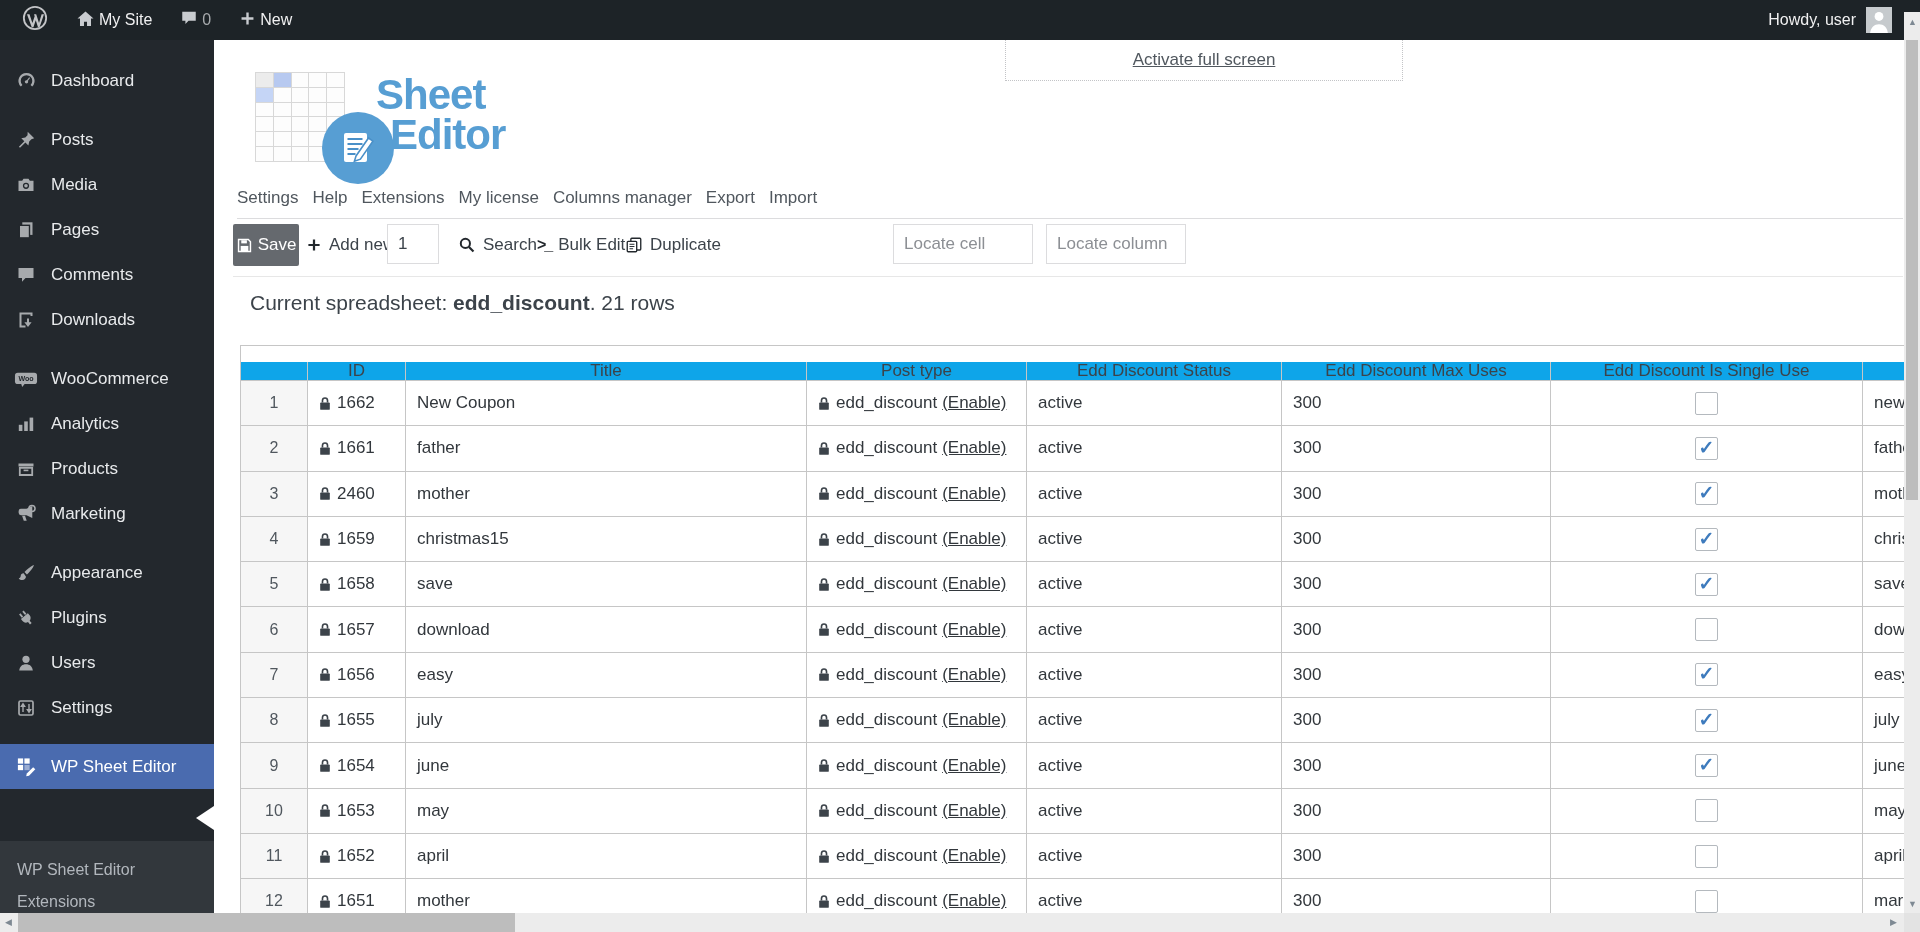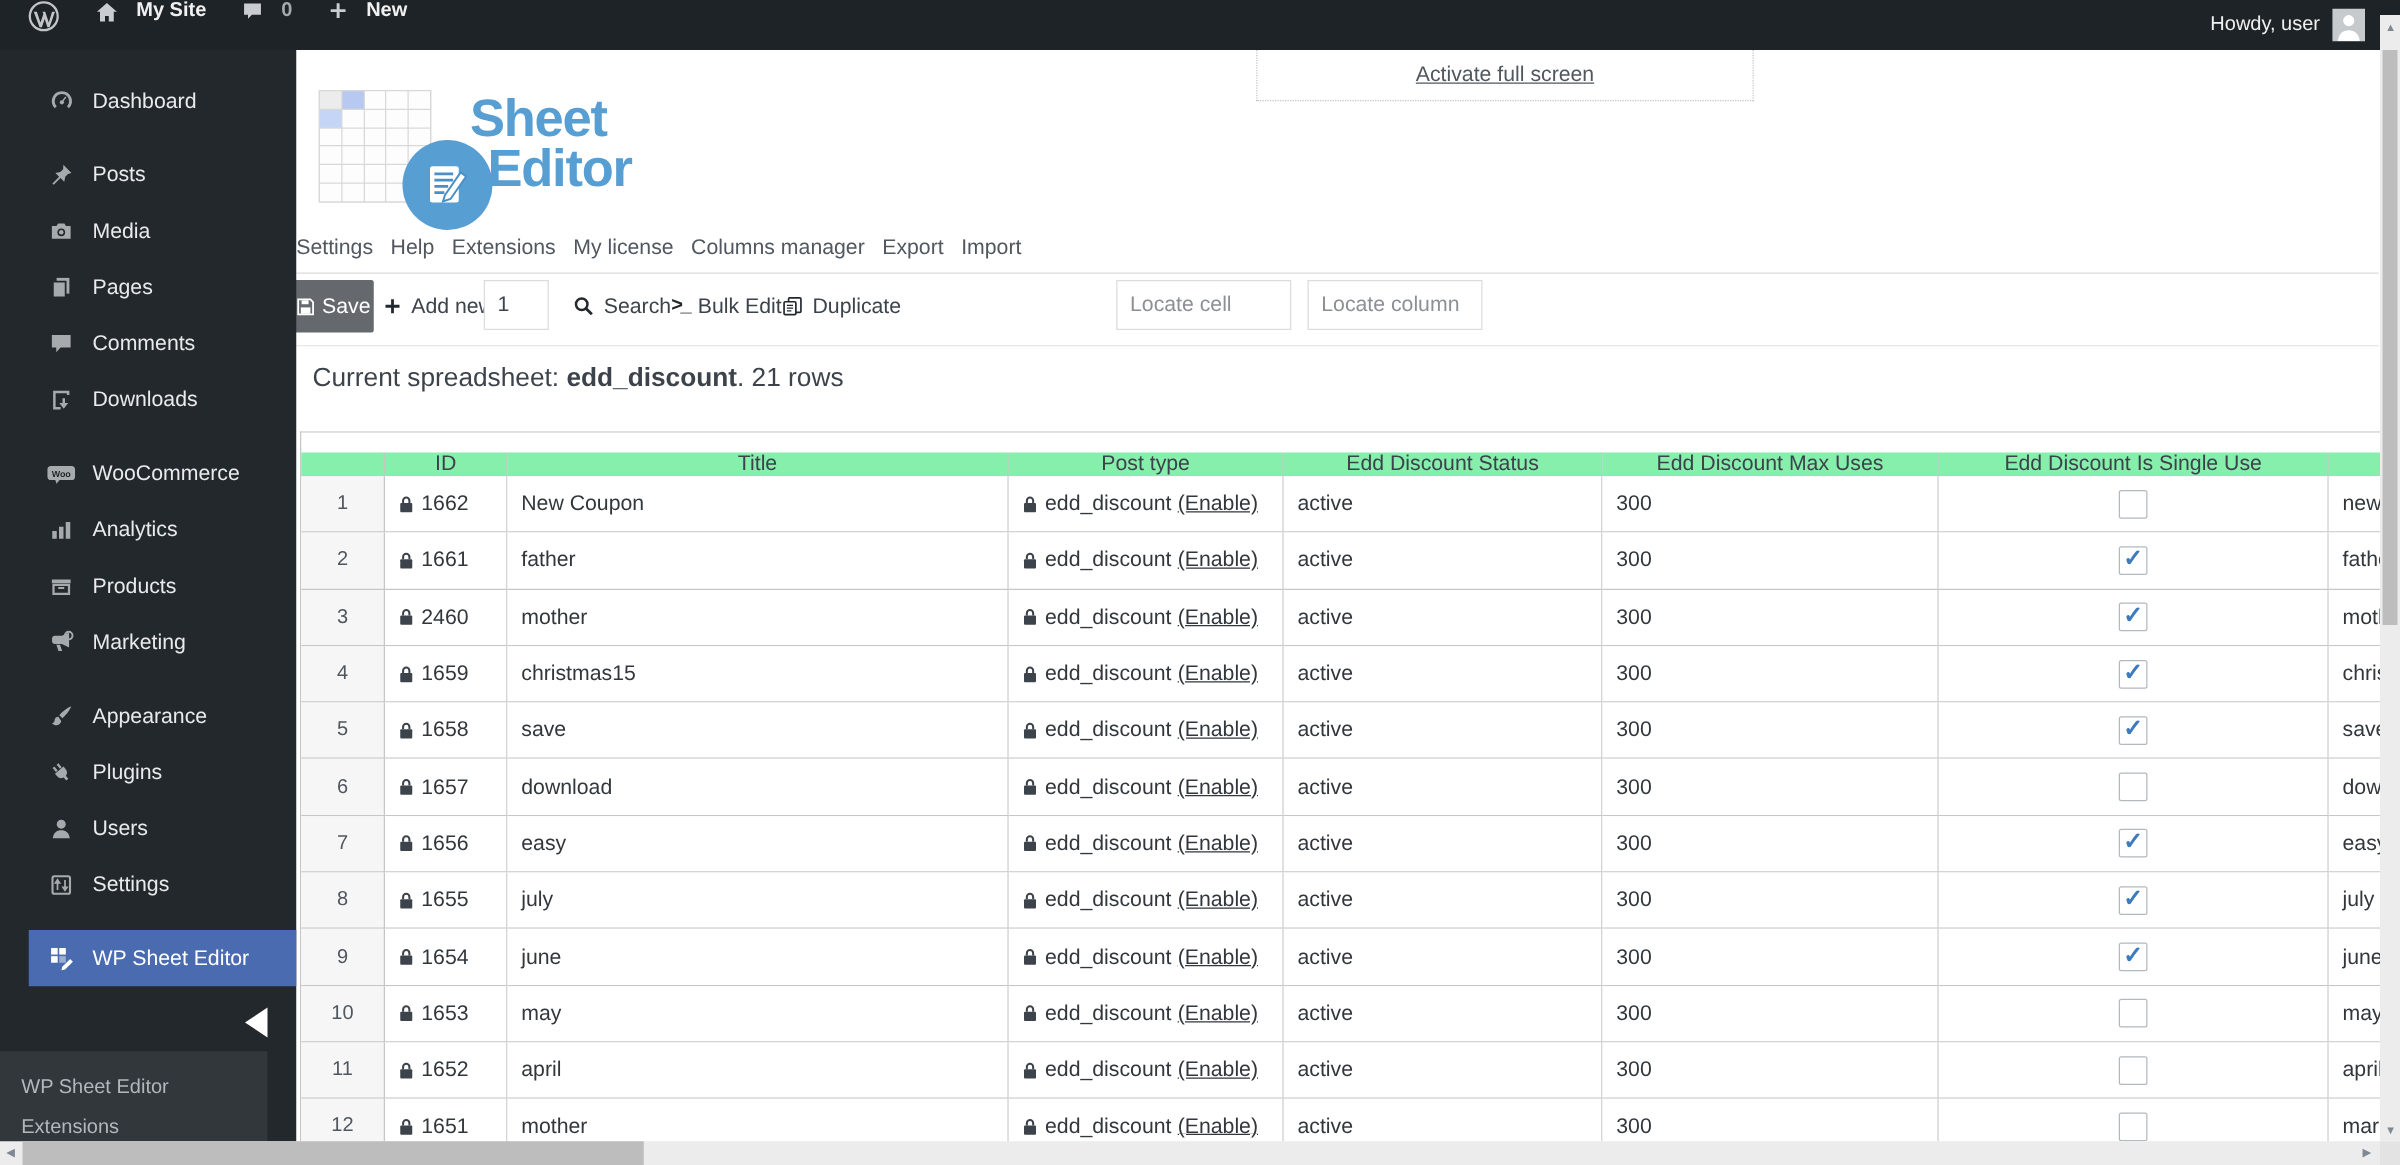--- a/index.html
+++ b/index.html
@@ -4,27 +4,27 @@
 <style>
   html,body{margin:0;padding:0;}
   body{width:1920px;height:932px;overflow:hidden;position:relative;background:#fff;
        font-family:"Liberation Sans",sans-serif;color:#32373c;}
   .abs{position:absolute;}
 
   
   #adminbar{left:0;top:0;width:1920px;height:40px;background:#1d2327;color:#f0f0f1;
             display:flex;align-items:center;font-size:16px;z-index:30;}
   .ab-left{display:flex;align-items:center;gap:8px;padding-left:12px;}
-  .ab-item{display:flex;align-items:flex-start;gap:14px;padding:0 10px;height:40px;cursor:pointer;font-weight:bold;}
+  .ab-item{display:flex;align-items:center;gap:4px;padding:0 10px;height:40px;cursor:pointer;}
   .ab-count{color:#a7aaad;}
   .ab-right{position:absolute;right:28px;top:0;height:40px;display:flex;align-items:center;gap:10px;}
   .avatar{width:26px;height:26px;background:#c6cacd;overflow:hidden;display:block;}
 
   
-  #sidebar{left:0;top:40px;width:214px;height:892px;background:#23282d;z-index:5;padding-left:23px;}
+  #sidebar{left:0;top:40px;width:214px;height:892px;background:#23282d;z-index:5;}
   #side-menu{padding-top:18px;display:flex;flex-direction:column;}
   .side-item{height:45px;display:flex;align-items:center;gap:13px;padding-left:14px;
              color:#e8eaec;font-size:17px;cursor:pointer;position:relative;}
   .side-item .icon{width:24px;display:flex;justify-content:center;}
   .side-item.gap{margin-top:14px;}
   .side-item.active{background:#4a6baf;color:#fff;}
   #side-arrow{left:196px;top:806px;width:0;height:0;border-top:12px solid transparent;
               border-bottom:12px solid transparent;border-right:18px solid #fff;z-index:6;}
   #submenu{left:0;top:841px;width:214px;height:91px;background:#32373c;padding-top:13px;
            box-sizing:border-box;z-index:5;}
@@ -64,21 +64,21 @@
   
   #statusline{left:250px;top:291px;font-size:21px;color:#3c434a;}
 
   
   #table-wrap{left:240px;top:345px;width:1680px;height:568px;overflow:hidden;}
   #grid{display:grid;grid-template-columns:67px 98px 401px 220px 255px 269px 312px 160px;
         grid-template-rows:35px;grid-auto-rows:45.3px;width:1782px;
         border-top:1px solid #c6c6c6;border-left:1px solid #c6c6c6;font-size:17px;}
   .cell{border-right:1px solid #c6c6c6;border-bottom:1px solid #c6c6c6;background:#fff;
         display:flex;align-items:center;padding:0 11px;overflow:hidden;white-space:nowrap;box-sizing:border-box;}
-  .cell.head{background:#86efac;justify-content:center;color:#3c434a;padding:0 4px;margin-top:16px;}
+  .cell.head{background:#0ea5e9;justify-content:center;color:#3c434a;padding:0 4px;margin-top:16px;}
   .cell.rnum{background:#f6f6f6;justify-content:center;color:#50575e;font-size:16px;}
   .cell.center{justify-content:center;}
   .lock{margin-right:6px;flex:0 0 auto;display:flex;}
   .enable{margin-left:5px;text-decoration:underline;color:#32373c;cursor:pointer;}
   .cb{width:21px;height:21px;border:1px solid #b4b9be;border-radius:2px;background:#fff;
       display:flex;align-items:center;justify-content:center;cursor:pointer;}
   .cb .ck{color:#3e7bbd;font-size:19px;font-weight:bold;line-height:1;margin-top:-2px;}
 
   
   #hscroll{left:0;top:913px;width:1904px;height:19px;background:#ececec;z-index:40;}

